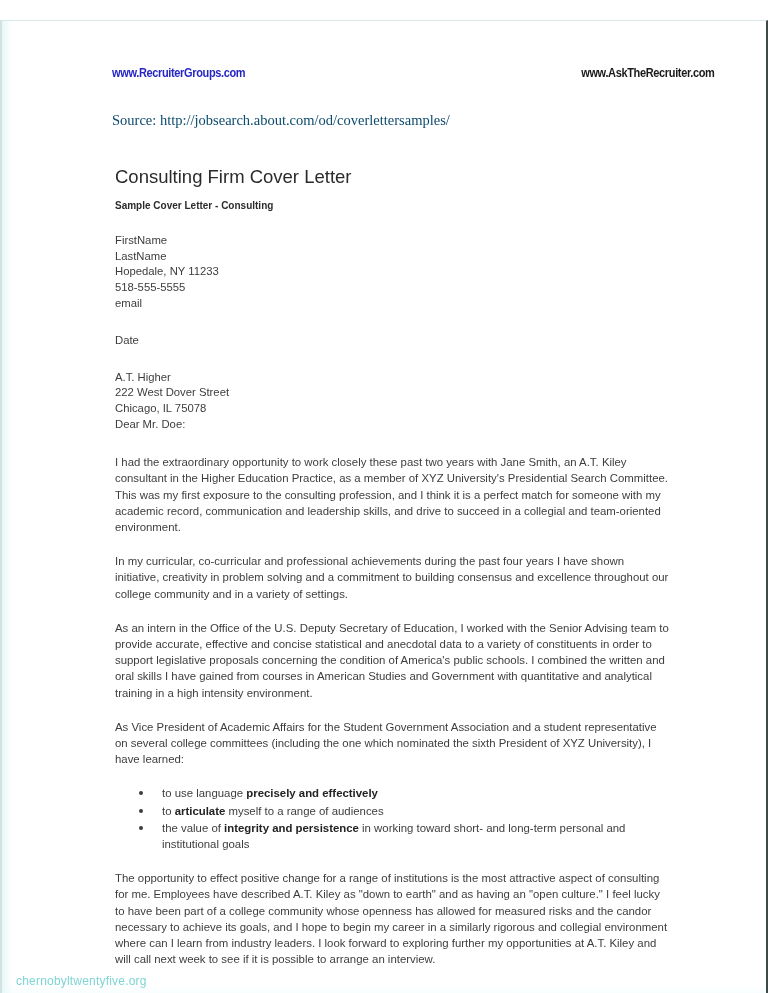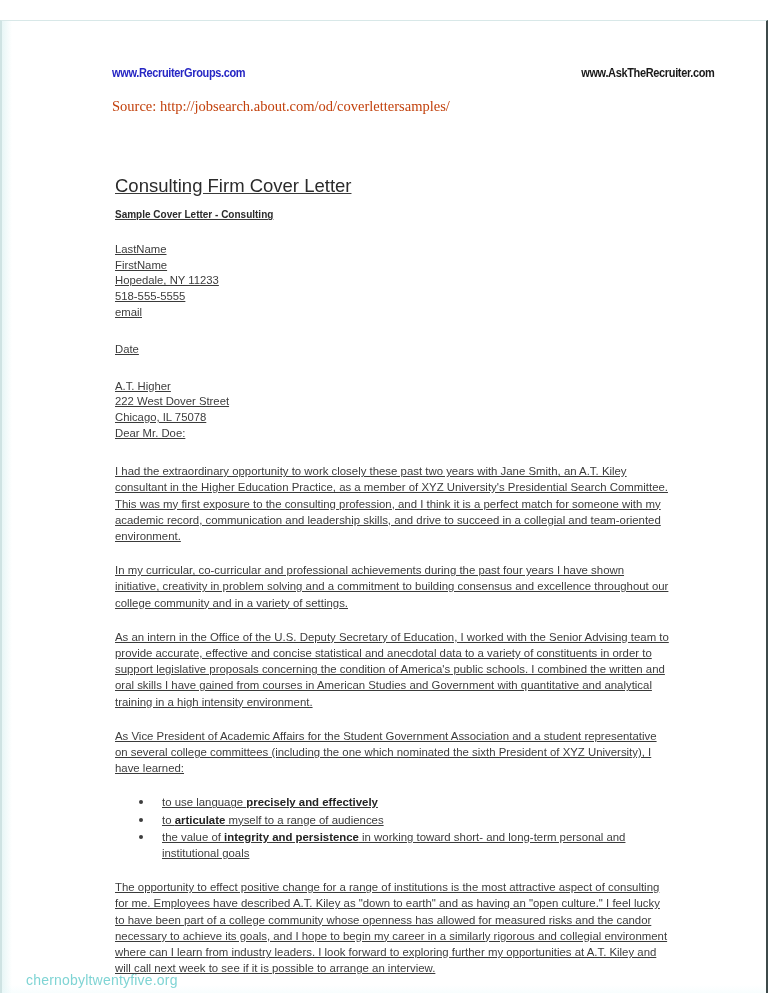--- a/index.html
+++ b/index.html
@@ -60,35 +60,34 @@
   }
   #hdr-right {
     right: 52px;
     transform-origin: right center;
     color: #1a1a1a;
   }
 
   #source-line {
     position: absolute;
     left: 110px;
-    top: 77px;
+    top: 91px;
     font-family: "Liberation Serif", serif;
     font-size: 14.5px;
-    color: #c2410c;
+    color: #0c4a6e;
     white-space: nowrap;
   }
 
   
   #letter {
     position: absolute;
     left: 113px;
-    top: 154px;
+    top: 145px;
     width: 555px;
     color: #3a3a3a;
-    text-decoration: underline;
   }
   #doc-title {
     font-size: 18.5px;
     font-weight: normal;
     color: #2b2b2b;
     margin: 0 0 12px 0;
     line-height: 1.2;
   }
   #doc-subtitle {
     font-size: 10px;
@@ -138,23 +137,23 @@
     top: 6px;
     width: 4px;
     height: 4px;
     border-radius: 50%;
     background: #3d3d3d;
   }
   #bullets li b { color: #232323; text-align: center; }
 
   #footer-watermark {
     position: absolute;
-    left: 24px;
+    left: 14px;
     bottom: 23px;
-    font-size: 14px;
+    font-size: 12px;
     letter-spacing: 0.2px;
     color: #7fd4d4;
   }
 </style>
 </head>
 <body>
 
 <div id="page">
 
   <div id="scan-tint-left"></div>
@@ -165,22 +164,22 @@
 
   <div id="source-line">Source: http://jobsearch.about.com/od/coverlettersamples/</div>
 
   <div id="letter">
 
     <h1 id="doc-title">Consulting Firm Cover Letter</h1>
 
     <div id="doc-subtitle">Sample Cover Letter - Consulting</div>
 
     <div class="addr-block" id="sender-address">
+      <div>FirstName</div>
       <div>LastName</div>
-      <div>FirstName</div>
       <div>Hopedale, NY 11233</div>
       <div>518-555-5555</div>
       <div>email</div>
     </div>
 
     <div id="date-line">Date</div>
 
     <div class="addr-block" id="recipient-address">
       <div>A.T. Higher</div>
       <div>222 West Dover Street</div>

